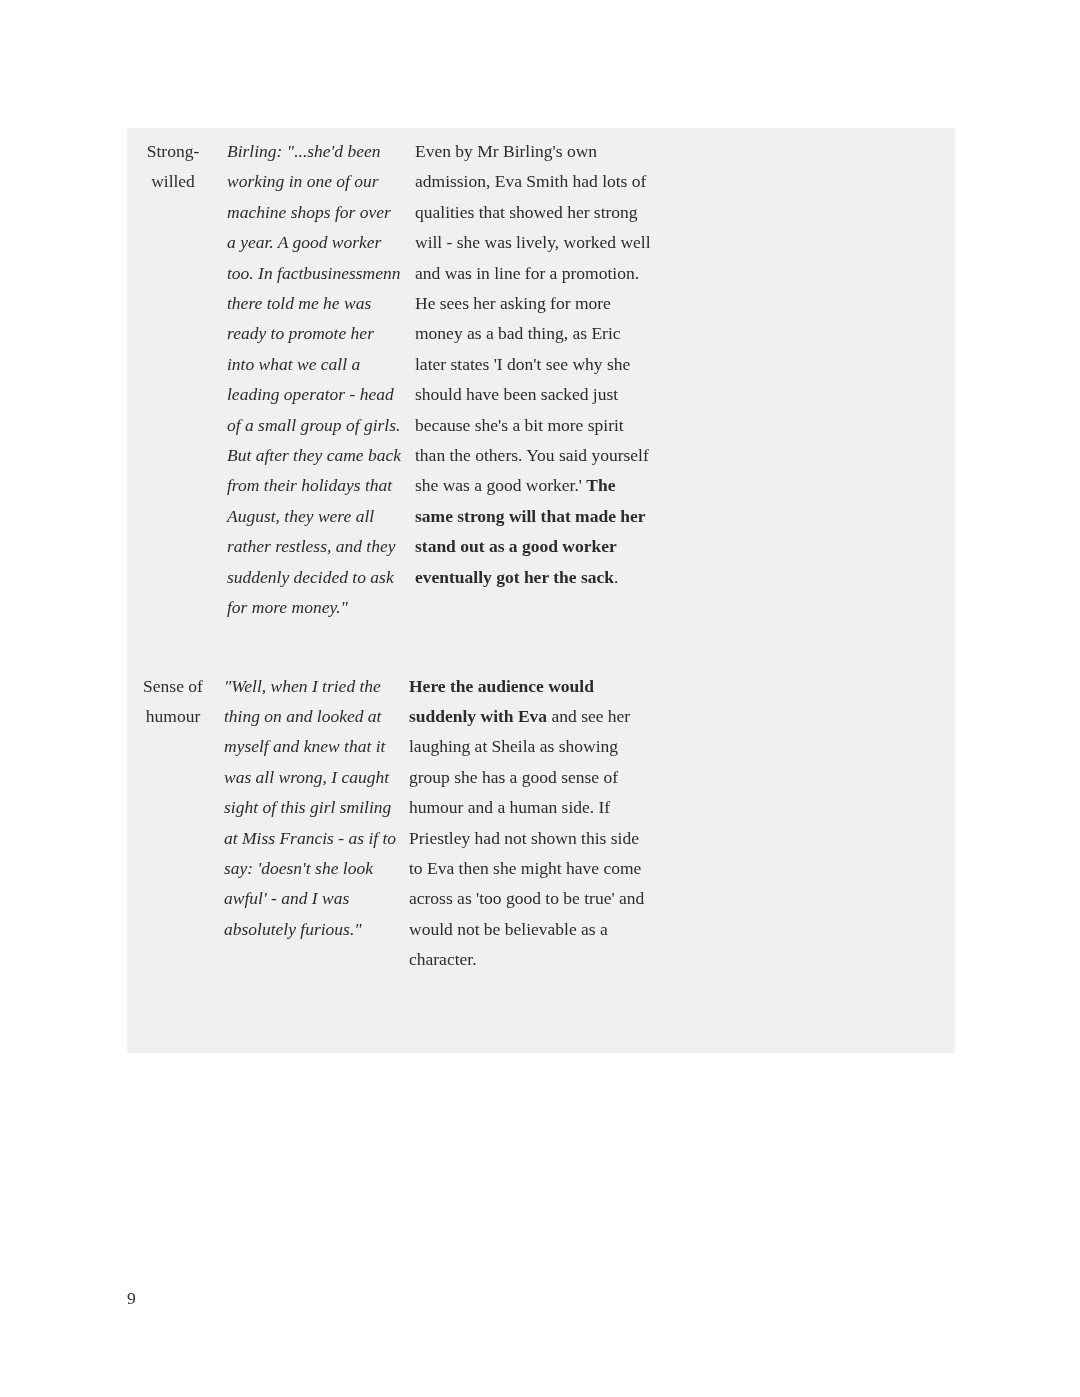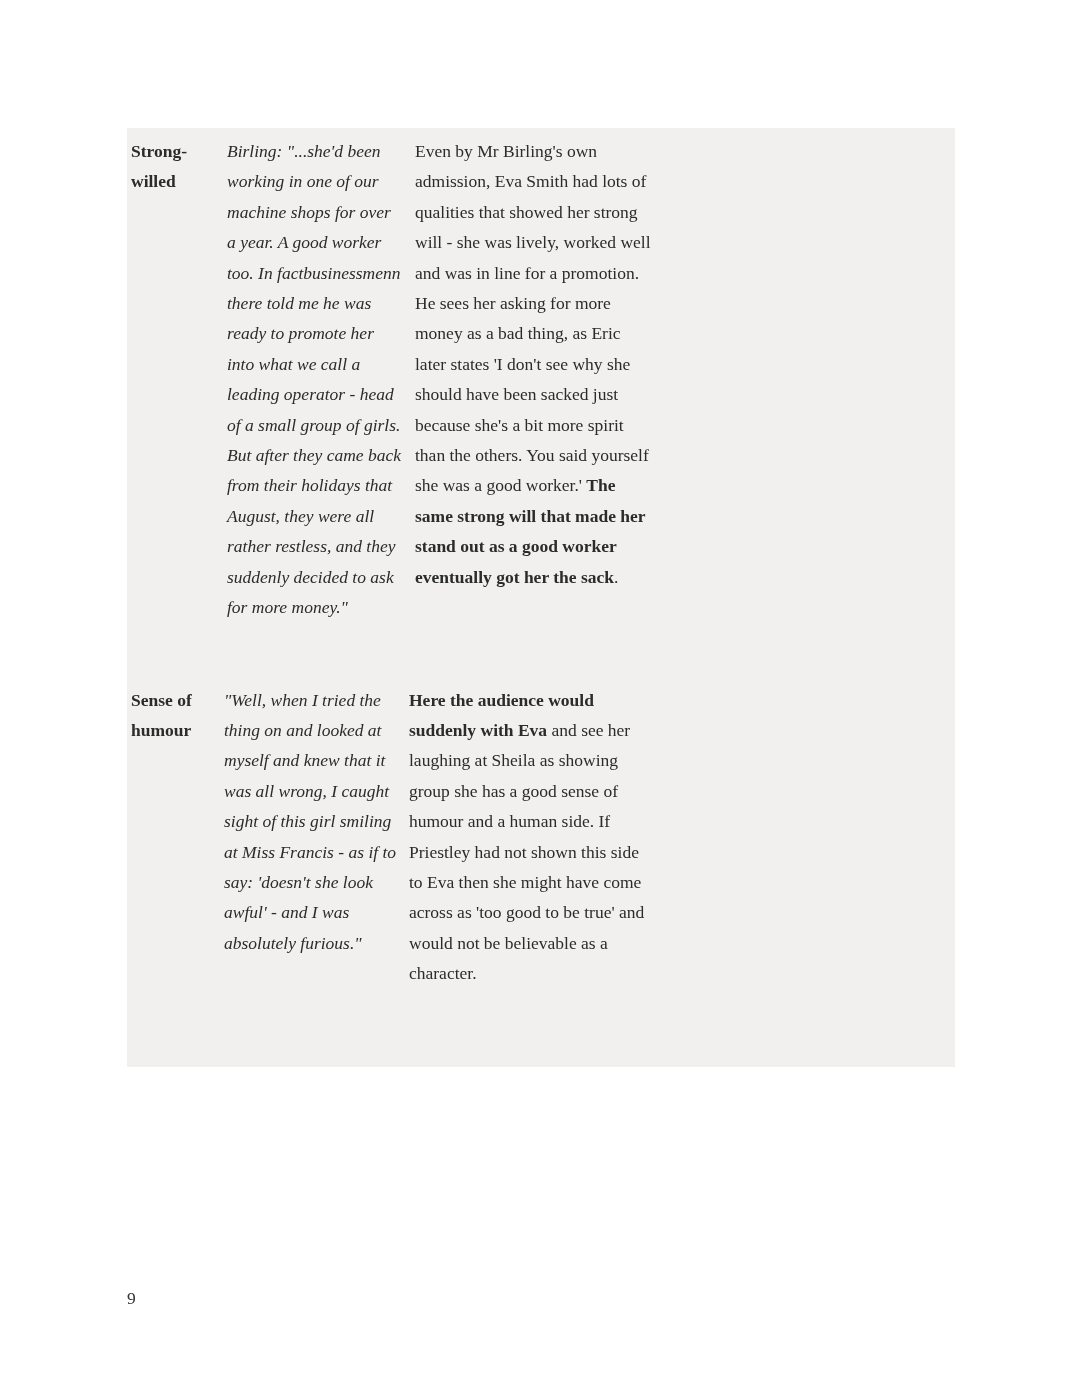--- a/index.html
+++ b/index.html
@@ -25,31 +25,31 @@
     background: #f1f0ef;
     padding: 8px 10px 78px 4px;
   }
   .t-row {
     display: grid;
     grid-template-columns: 84px 176px 238px 1fr;
     column-gap: 12px;
     align-items: start;
   }
   .t-row + .t-row {
-    margin-top: 62px;
+    margin-top: 48px;
     gap: 9px;
   }
   .cell {
     font-size: 17.5px;
     line-height: 30.4px;
     text-align: left;
   }
   .cell.trait {
-    font-weight: bold;
-    text-align: left;
+    font-weight: normal;
+    text-align: center;
     overflow-wrap: break-word;
     word-break: break-word;
   }
   .cell.quote {
     font-style: italic;
   }
   .cell span.b { font-weight: bold; }
   .cell span.i { font-style: italic; }
   .page-number {
     position: absolute;

